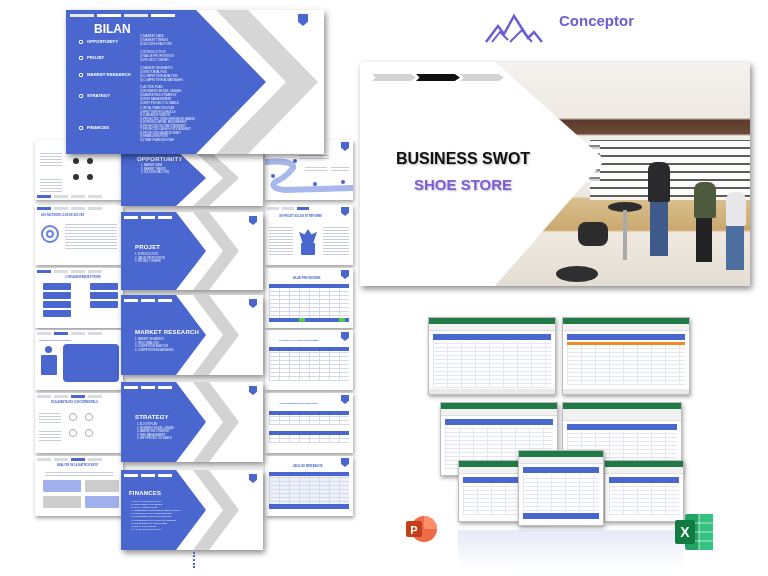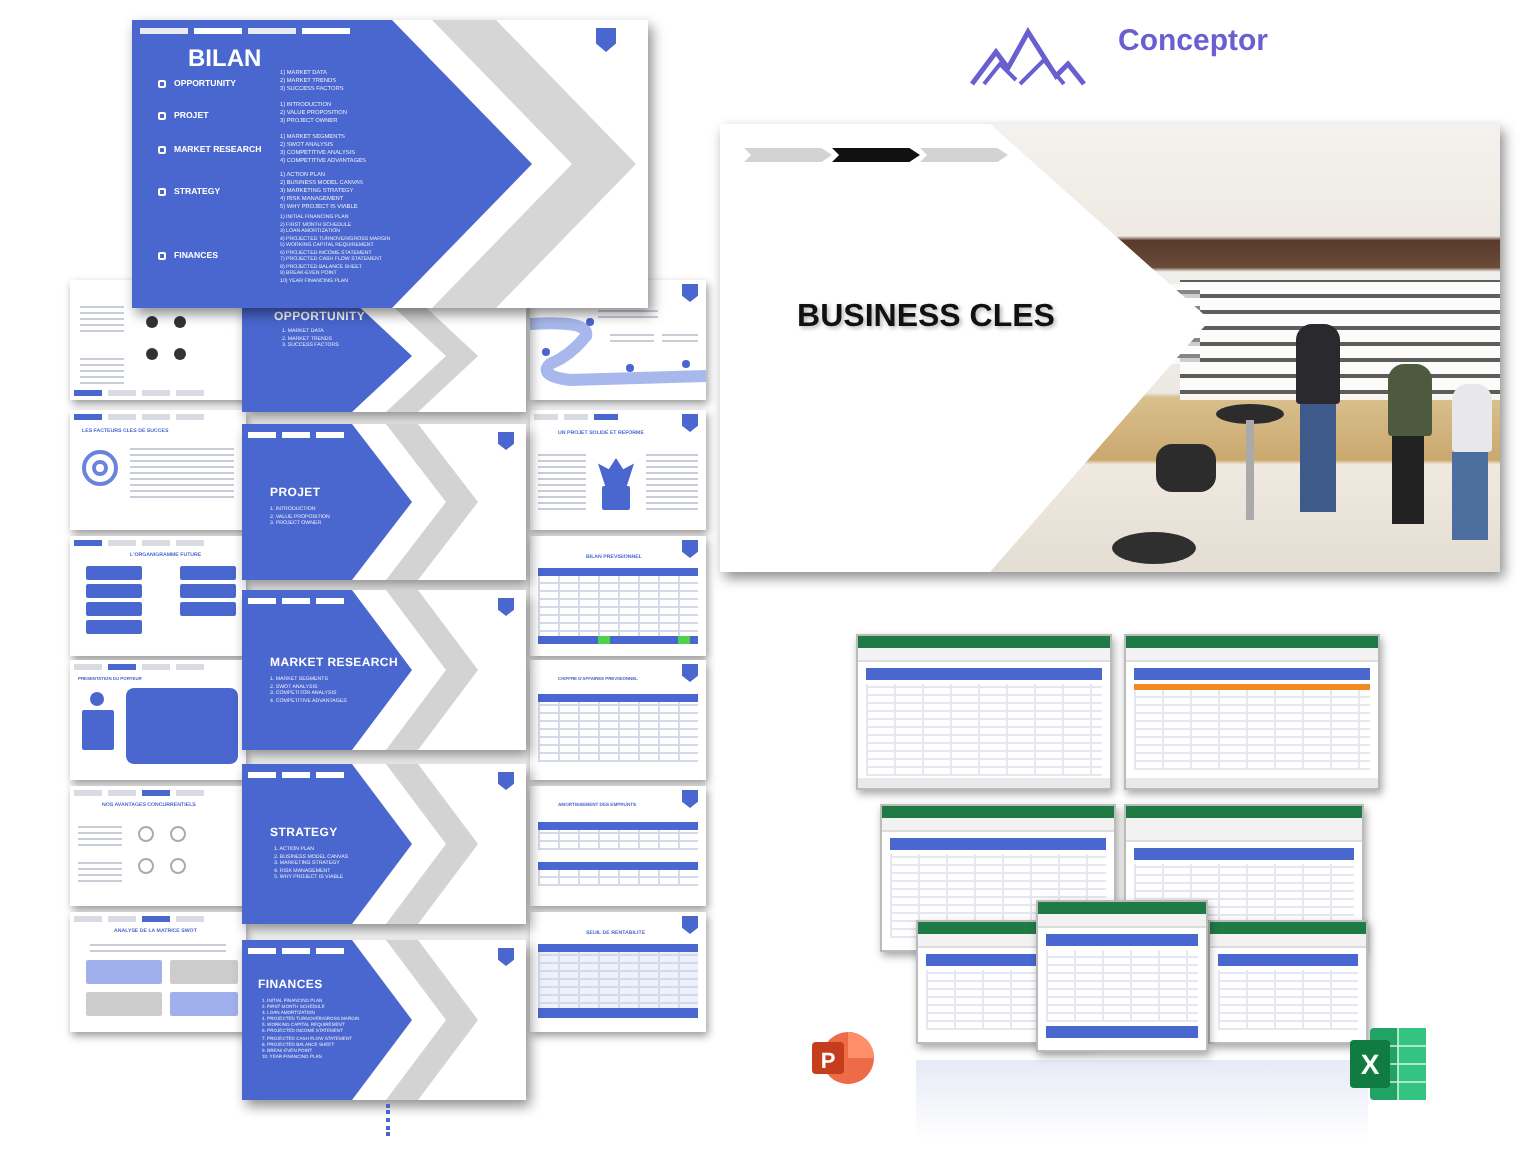--- a/index.html
+++ b/index.html
@@ -388,21 +388,22 @@
       <div style="position:absolute;left:218px;top:160px;width:30px;height:24px;background:#2c2c2c;border-radius:8px;"></div>
       <div style="position:absolute;left:196px;top:204px;width:42px;height:16px;background:#2f2f2f;border-radius:50%;"></div>
     </div>
 
     <svg style="position:absolute;inset:0;" width="390" height="224" viewBox="0 0 390 224">
       <polygon points="0,0 135,0 245,98 135,224 0,224" fill="#ffffff"></polygon>
     </svg>
     <div class="cover-bar" style="left:12px;top:12px;width:44px;background:#d3d3d3;"></div>
     <div class="cover-bar" style="left:56px;top:12px;width:44px;background:#111;"></div>
     <div class="cover-bar" style="left:100px;top:12px;width:44px;background:#d3d3d3;"></div>
-    <div class="cover-title">BUSINESS CLES</div>
+    <div class="cover-title">BUSINESS SWOT</div>
+    <div class="cover-sub">SHOE STORE</div>
   </div>
 
   <div class="xl" style="left:428px;top:317px;width:128px;height:78px;">
     <div class="rib"></div>
       <div class="tool"></div>
       <div class="hdr"></div>
       <div class="grid"></div>
       <div class="foot"></div>
   </div>
   <div class="xl" style="left:562px;top:317px;width:128px;height:78px;">

